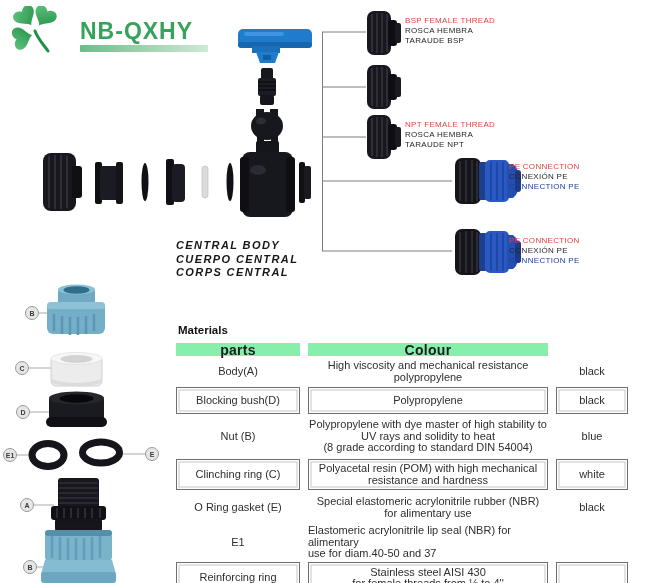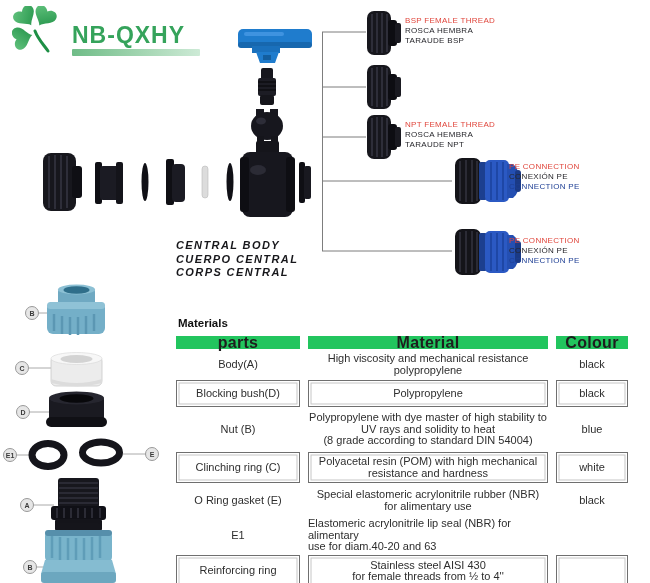--- a/index.html
+++ b/index.html
@@ -1,40 +1,40 @@
 <!DOCTYPE html>
 <html><head>
 <meta charset="utf-8">
 <style>
   html,body{margin:0;padding:0;background:#ffffff;}
   .page{position:relative;width:650px;height:583px;background:#fff;overflow:hidden;
         font-family:"Liberation Sans",sans-serif;}
   
-  .logo{position:absolute;left:12px;top:6px;display:flex;align-items:flex-end;gap:14px;}
+  .logo{position:absolute;left:12px;top:6px;display:flex;align-items:center;gap:22px;}
   .logo-txt{display:flex;flex-direction:column;margin-top:8px;}
   .brand{font-size:23px;font-weight:bold;color:#35a35b;letter-spacing:1px;line-height:24px;}
   .tagline-bar{width:128px;height:7px;margin-top:2px;border-radius:1px;
                background:linear-gradient(90deg,#6fbc87,#a8d8b6 60%,#cdead6);}
   
   .top-diagram{position:absolute;left:0;top:0;}
   .bottom-diagram{position:absolute;left:0;top:280px;}
   
   .lbl{position:absolute;font-size:8px;line-height:10px;letter-spacing:.3px;white-space:nowrap;}
   .lbl .red{color:#e0463c;}
   .lbl .dark{color:#26262b;}
   .lbl .lblue{color:#56b7e6;}
   .lbl .navy{color:#1e3f94;}
   .central-lbl{position:absolute;left:176px;top:239px;font-size:11px;font-weight:bold;
                font-style:italic;letter-spacing:1.4px;line-height:13.5px;color:#17171b;}
   
   .materials{position:absolute;left:176px;top:317px;width:452px;}
-  .mat-title{font-weight:bold;font-size:11.5px;color:#111;margin:0 0 7px 2px;}
+  .mat-title{font-weight:bold;font-size:11.5px;color:#111;margin:7px 0 7px 2px;}
   .mrow{display:grid;grid-template-columns:124px 240px 72px;column-gap:8px;margin-bottom:2px;}
-  .hcell{background:#22c55e;height:13px;display:flex;align-items:center;justify-content:center;
-         font-size:16px;font-weight:bold;color:#1e1e1e;letter-spacing:.3px;}
+  .hcell{background:#86efac;height:13px;display:flex;align-items:center;justify-content:center;
+         font-size:14px;font-weight:bold;color:#1e1e1e;letter-spacing:.3px;}
   .cell{display:flex;align-items:center;justify-content:center;text-align:center;
         font-size:11px;line-height:11.5px;color:#2e2e2e;white-space:pre-line;}
   .boxed .cell{border:1px solid #6f6f6f;box-shadow:inset 0 0 0 1.5px #fff,inset 0 0 0 2.5px #c6c6c6;}
   .left-cell{justify-content:flex-start;text-align:left;}
   .h27{min-height:27px}.h41{min-height:41px}.h31{min-height:31px}.h33{min-height:33px}
   
   .co-txt{font-size:7px;font-weight:bold;fill:#3a3a3a;text-anchor:middle;}
 </style>
 </head>
 <body>
@@ -260,21 +260,20 @@
       <circle cx="30" cy="287" r="6.5" fill="#e6e6e6" stroke="#999"></circle>
       <text class="co-txt" x="30" y="289.5">B</text>
     </g>
   </svg>
 
   <div class="materials">
     <div class="mat-title">Materials</div>
 
     <div class="mrow">
       <div class="hcell">parts</div>
-      <div class="hcell">Material</div>
       <div class="hcell">Colour</div>
     </div>
 
     <div class="mrow h27">
       <div class="cell">Body(A)</div>
       <div class="cell">High viscosity and mechanical resistance polypropylene</div>
       <div class="cell">black</div>
     </div>
 
     <div class="mrow h27 boxed">
@@ -301,21 +300,21 @@
     <div class="mrow h31">
       <div class="cell">O Ring gasket (E)</div>
       <div class="cell">Special elastomeric acrylonitrile rubber (NBR)
 for alimentary use</div>
       <div class="cell">black</div>
     </div>
 
     <div class="mrow h27">
       <div class="cell">E1</div>
       <div class="cell left-cell">Elastomeric acrylonitrile lip seal (NBR) for  alimentary
-use for diam.40-20 and 63</div>
+use for diam.40-50 and 37</div>
       <div class="cell"></div>
     </div>
 
     <div class="mrow h33 boxed">
       <div class="cell">Reinforcing ring</div>
       <div class="cell">Stainless steel AISI 430
 for female threads from ½ to 4''</div>
       <div class="cell"></div>
     </div>
   </div>

